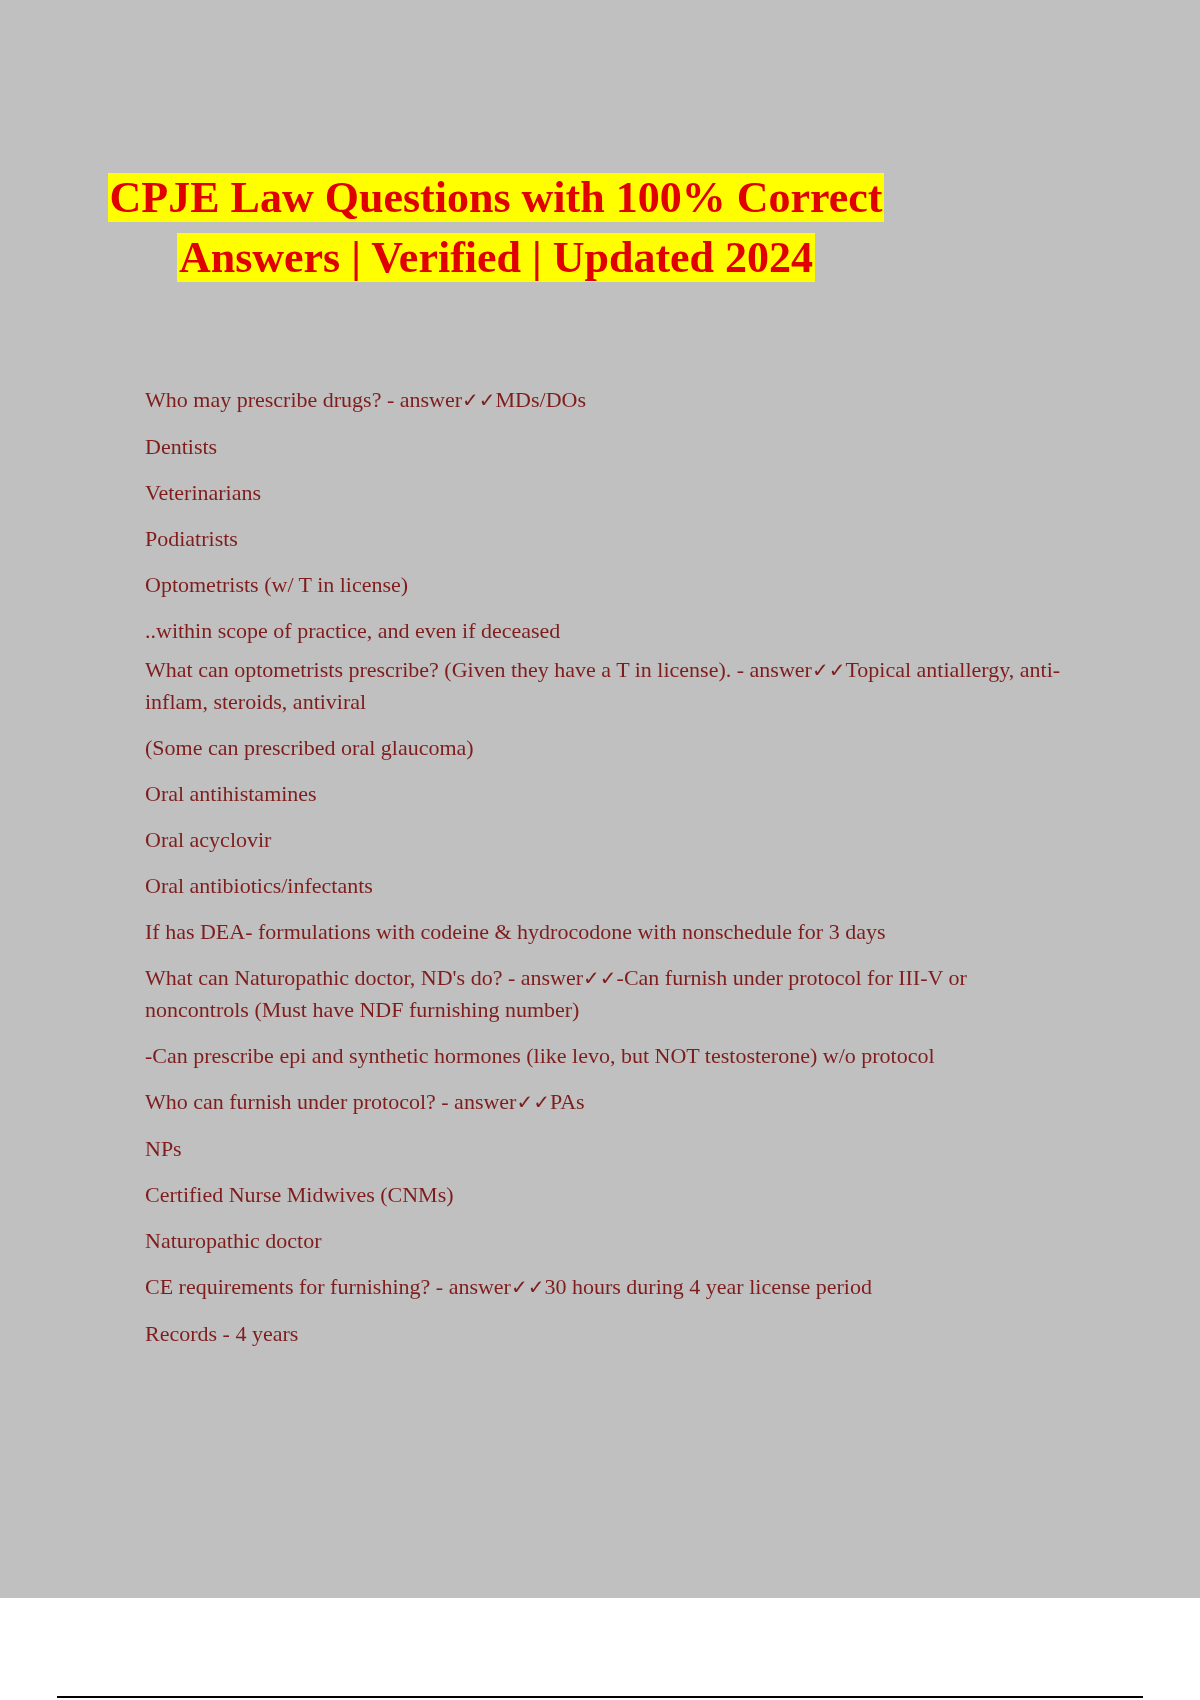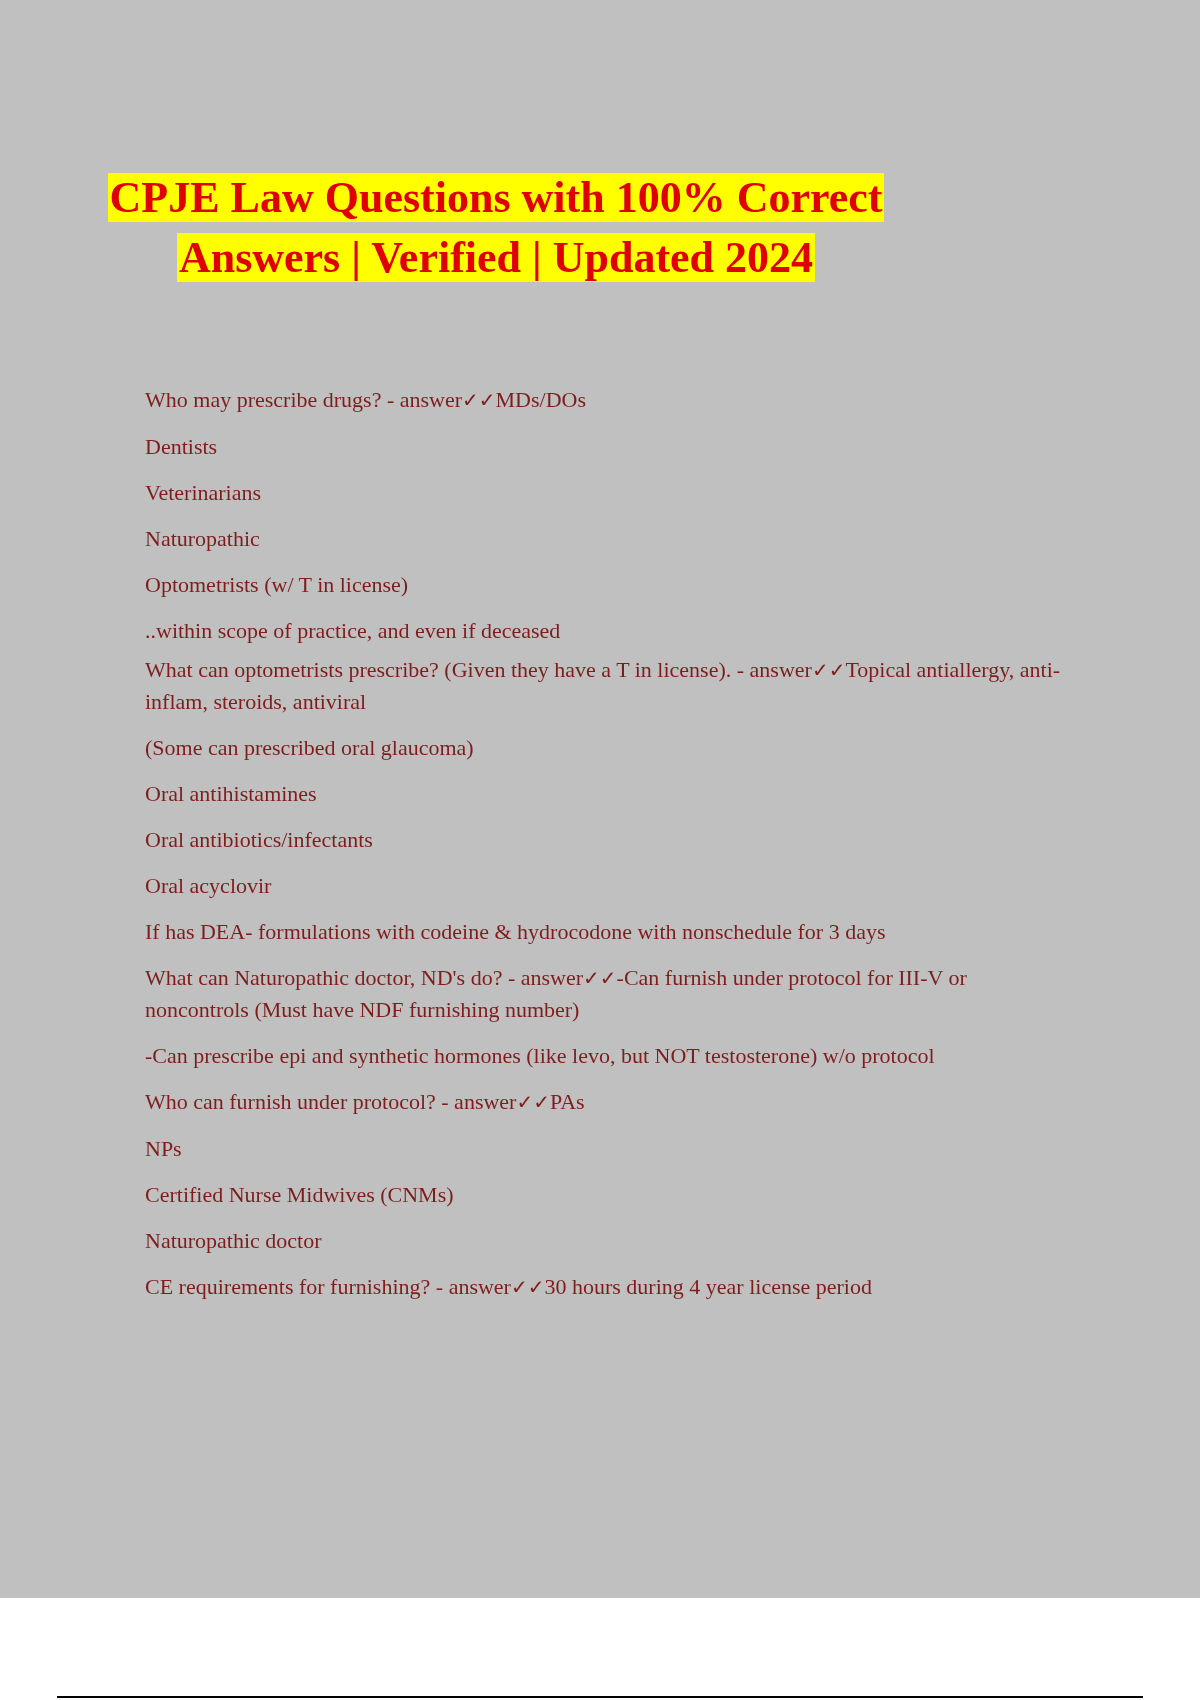--- a/index.html
+++ b/index.html
@@ -41,32 +41,33 @@
 <div class="page">
   <div class="title">
     <span>CPJE Law Questions with 100% Correct</span><br>
     <span>Answers | Verified | Updated 2024</span>
   </div>
 
   <div class="content">
     <p class="line"><span>Who may prescribe drugs? - answer</span><span class="check">✓✓</span><span>MDs/DOs</span></p>
     <p class="line">Dentists</p>
     <p class="line">Veterinarians</p>
-    <p class="line">Naturopathic</p>
+    <p class="line">Podiatrists</p>
     <p class="line">Optometrists (w/ T in license)</p>
     <p class="line tight">..within scope of practice, and even if deceased</p>
     <p class="line"><span>What can optometrists prescribe? (Given they have a T in license). - answer</span><span class="check">✓✓</span><span>Topical antiallergy, anti-inflam, steroids, antiviral</span></p>
     <p class="line">(Some can prescribed oral glaucoma)</p>
     <p class="line">Oral antihistamines</p>
+    <p class="line">Oral acyclovir</p>
     <p class="line">Oral antibiotics/infectants</p>
-    <p class="line">Oral acyclovir</p>
     <p class="line">If has DEA- formulations with codeine &amp; hydrocodone with nonschedule for 3 days</p>
     <p class="line"><span>What can Naturopathic doctor, ND's do? - answer</span><span class="check">✓✓</span><span>-Can furnish under protocol for III-V or noncontrols (Must have NDF furnishing number)</span></p>
     <p class="line">-Can prescribe epi and synthetic hormones (like levo, but NOT testosterone) w/o protocol</p>
     <p class="line"><span>Who can furnish under protocol? - answer</span><span class="check">✓✓</span><span>PAs</span></p>
     <p class="line">NPs</p>
     <p class="line">Certified Nurse Midwives (CNMs)</p>
     <p class="line">Naturopathic doctor</p>
     <p class="line"><span>CE requirements for furnishing? - answer</span><span class="check">✓✓</span><span>30 hours during 4 year license period</span></p>
+    <p class="line">Records - 4 years</p>
   </div>
 </div>
 
 <div class="footer-rule"></div>
 
 </body></html>

